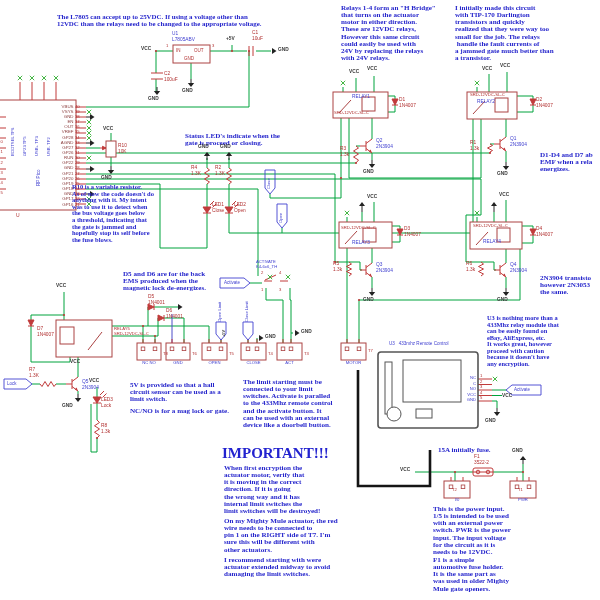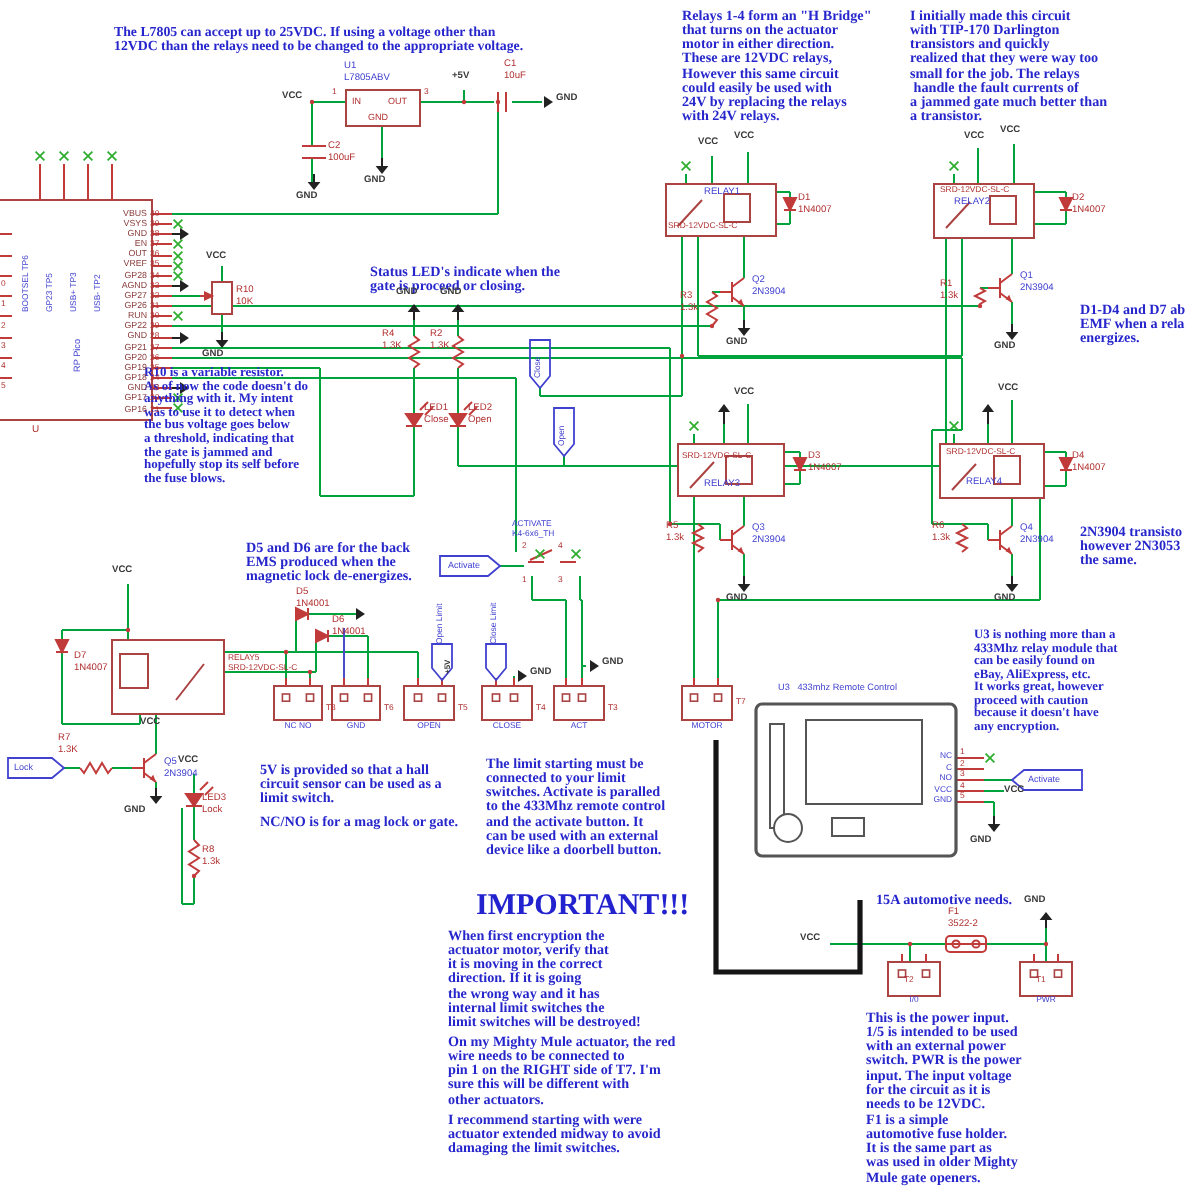--- a/index.html
+++ b/index.html
@@ -1,19 +1,19 @@
 <!DOCTYPE html>
 <html><head>
 <meta charset="utf-8">
 <style>
   html,body{margin:0;padding:0;}
   body{width:600px;height:600px;position:relative;overflow:hidden;background:#fff;
        font-family:"Liberation Sans",sans-serif;}
   .ann{position:absolute;font:bold 7.1px/7.15px "Liberation Serif",serif;color:#2626cc;white-space:pre;}
-  .imp{position:absolute;font:bold 15px/16px "Liberation Serif",serif;color:#2222cf;white-space:pre;margin-left:16px;}
+  .imp{position:absolute;font:bold 15px/16px "Liberation Serif",serif;color:#2222cf;white-space:pre;}
   .lb{position:absolute;font-size:4.8px;line-height:5.5px;white-space:pre;}
   .red{color:#b13030}.blue{color:#4141d0}.dk{color:#3a3a3a;font-weight:bold}
   .t45{font-size:4.5px;line-height:5px}.t42{font-size:4.2px;line-height:4.6px}
   .vt{writing-mode:vertical-rl;transform:rotate(180deg);}
   .pico-pins{position:absolute;left:28px;top:103.5px;width:58px;}
   .prow{display:flex;height:5.17px;align-items:center;}
   .pn{flex:1;text-align:right;color:#8a3c3c;font-size:4.4px;}
   .pnum{width:11px;padding-left:1.5px;color:#b13030;font-size:4.2px;}
   svg{position:absolute;left:0;top:0;}
 </style>
@@ -297,21 +297,21 @@
 anything with it. My intent
 was to use it to detect when
 the bus voltage goes below
 a threshold, indicating that
 the gate is jammed and
 hopefully stop its self before
 the fuse blows.</div>
 <div class="ann" style="left:540px;top:152px">D1-D4 and D7 ab
 EMF when a rela
 energizes.</div>
-<div class="ann" style="left:540px;top:263px">2N3904 transisto
+<div class="ann" style="left:540px;top:275px">2N3904 transisto
 however 2N3053
 the same.</div>
 <div class="ann" style="left:123px;top:271px">D5 and D6 are for the back
 EMS produced when the
 magnetic lock de-energizes.</div>
 <div class="ann" style="left:130px;top:382px">5V is provided so that a hall
 circuit sensor can be used as a
 limit switch.</div>
 <div class="ann" style="left:130px;top:408px">NC/NO is for a mag lock or gate.</div>
 <div class="ann" style="left:243px;top:379px">The limit starting must be
@@ -338,21 +338,21 @@
 actuator extended midway to avoid
 damaging the limit switches.</div>
 <div class="ann" style="left:487px;top:315px;font-size:6.4px;line-height:6.55px">U3 is nothing more than a
 433Mhz relay module that
 can be easily found on
 eBay, AliExpress, etc.
 It works great, however
 proceed with caution
 because it doesn't have
 any encryption.</div>
-<div class="ann" style="left:438px;top:447px">15A automotive needs.</div>
+<div class="ann" style="left:438px;top:447px">15A initially fuse.</div>
 <div class="ann" style="left:433px;top:506px">This is the power input.
 1/5 is intended to be used
 with an external power
 switch. PWR is the power
 input. The input voltage
 for the circuit as it is
 needs to be 12VDC.</div>
 <div class="ann" style="left:433px;top:557px">F1 is a simple
 automotive fuse holder.
 It is the same part as

